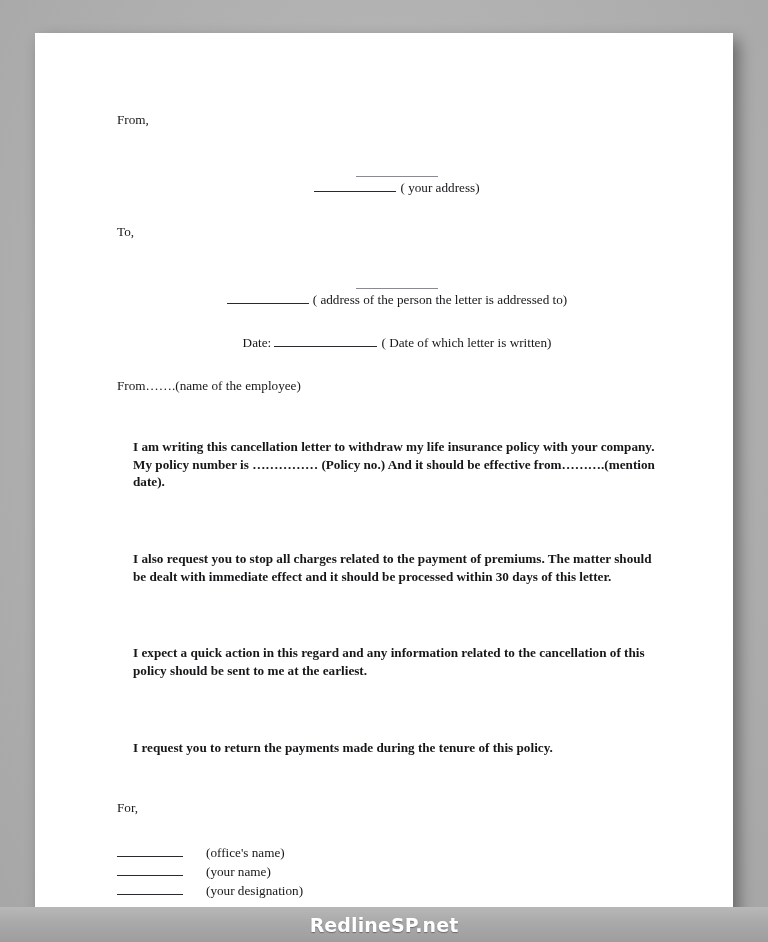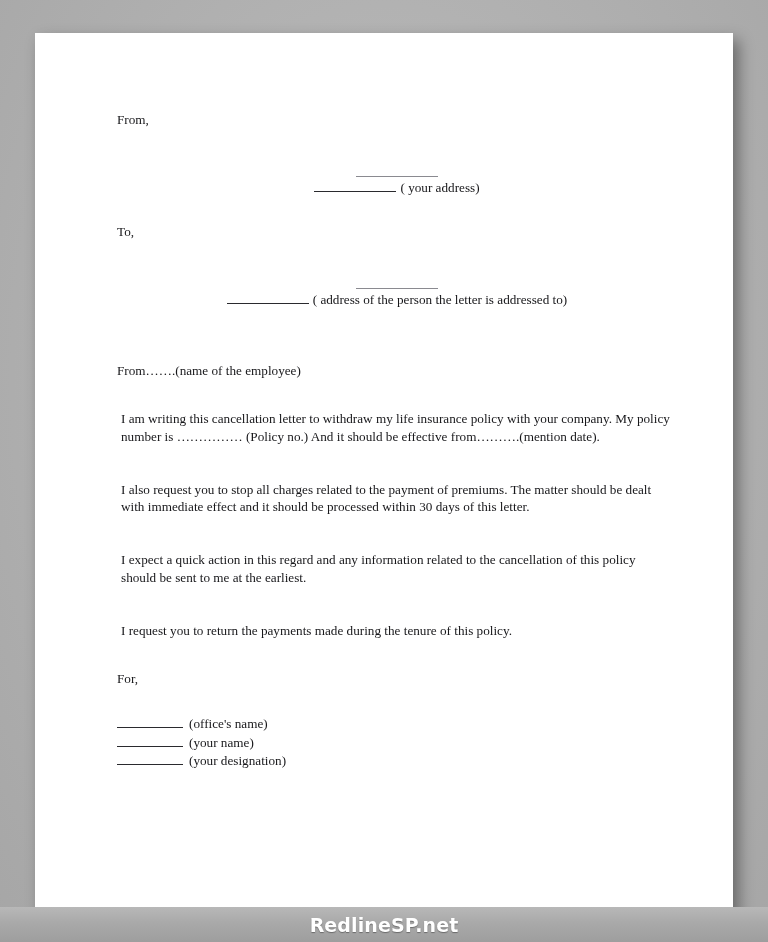--- a/index.html
+++ b/index.html
@@ -69,32 +69,33 @@
   .addr-row {
     white-space: nowrap;
     line-height: 1.18;
     text-align: center;
   }
   .addr-row .note {
     margin-left: 4px;
   }
 
   .para {
-    margin: 4px;
+    margin: 16px;
     text-align: left;
+    font-weight: bold;
   }
 
   .sign-block {
     line-height: 1.42;
   }
   .sign-row {
     white-space: nowrap;
   }
   .sign-row .note {
-    margin-left: 6px;
+    margin-left: 23px;
   }
 
   
   .watermark {
     position: absolute;
     left: 0;
     right: 0;
     bottom: 0;
     height: 35px;
     display: flex;
@@ -138,20 +139,24 @@
 
     <div class="addr-row">
       <span class="rule rule-addr rule-faint"></span>
     </div>
     <div class="addr-row">
       <span class="rule rule-addr"></span><span class="note">( address of the person the letter is addressed to)</span>
     </div>
 
     <div class="gap-md"></div>
 
+    <div class="addr-row">
+      <span>Date:</span>
+      <span class="rule rule-date"></span><span class="note">( Date of which letter is written)</span>
+    </div>
 
     <div class="gap-md"></div>
 
     <p class="label">From…….(name of the employee)</p>
 
     <div class="gap-md"></div>
 
     <p class="para">I am writing this cancellation letter to withdraw my life insurance policy with your company. My policy number is …………… (Policy no.) And it should be effective from……….(mention date).</p>
 
     <div class="gap-md"></div>

